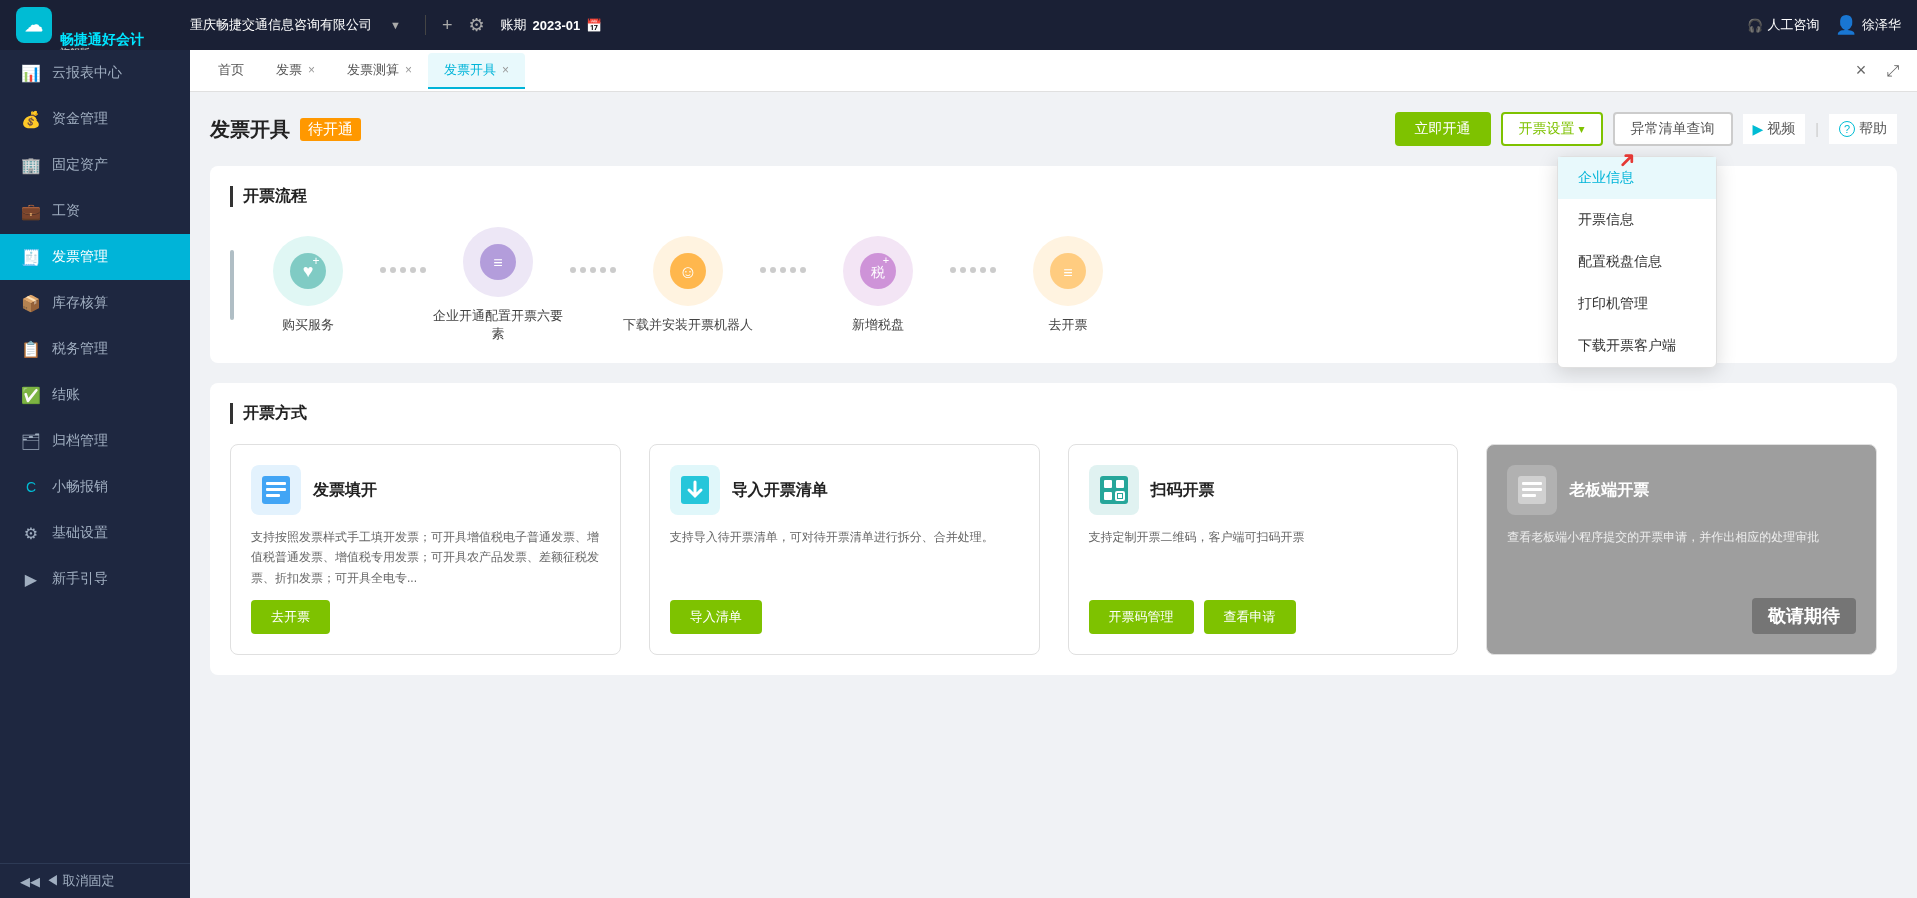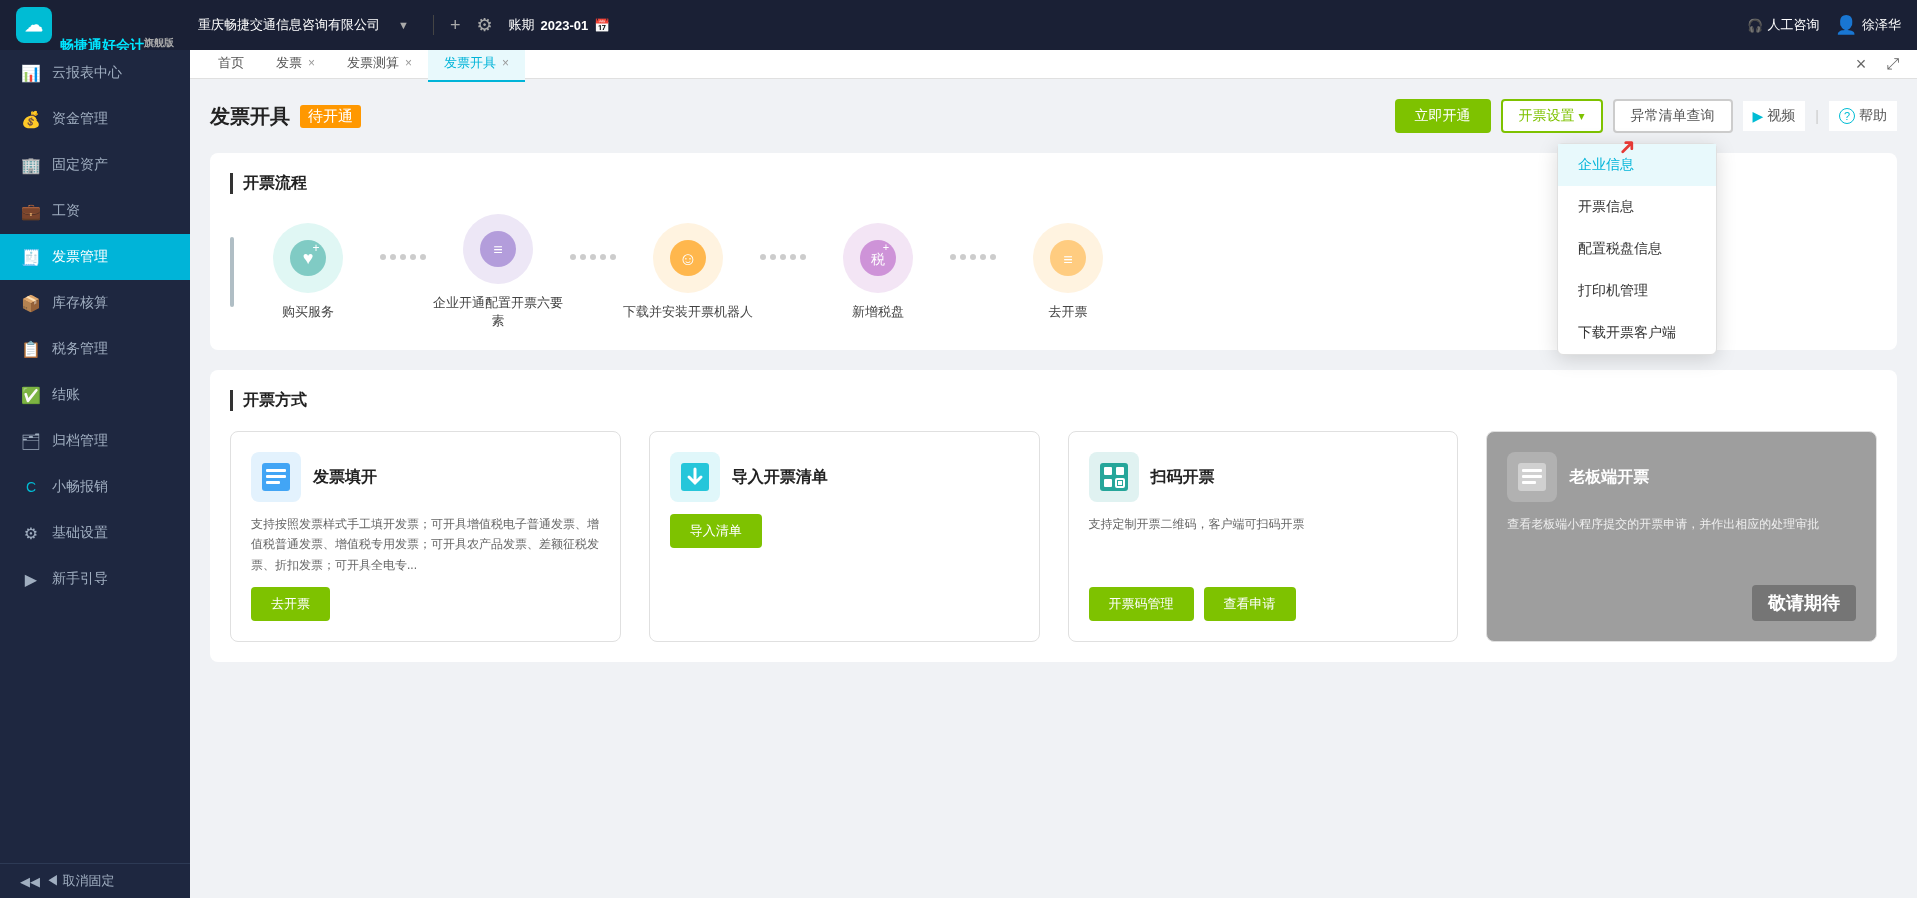--- a/index.html
+++ b/index.html
@@ -4,27 +4,27 @@
   <style>
     * { box-sizing: border-box; margin: 0; padding: 0; }
     body { font-family: 'Microsoft YaHei', Arial, sans-serif; font-size: 14px; background: #f0f2f5; overflow: hidden; width: 1917px; height: 898px; }
 
     
     .app-container { display: flex; flex-direction: column; height: 898px; width: 1917px; }
     .top-bar { height: 50px; background: #1a2035; display: flex; align-items: center; padding: 0 16px; gap: 16px; flex-shrink: 0; }
     .main-layout { display: flex; flex: 1; overflow: hidden; }
     .sidebar { width: 190px; background: #1e2740; flex-shrink: 0; display: flex; flex-direction: column; position: relative; }
     .content-area { flex: 1; display: flex; flex-direction: column; background: #f0f2f5; overflow: hidden; }
-    .tab-bar { height: 29px; background: #fff; display: flex; align-items: center; padding: 12px 12px; border-bottom: 1px solid #e0e0e0; flex-shrink: 0; }
+    .tab-bar { height: 42px; background: #fff; display: flex; align-items: center; padding: 12px 12px; border-bottom: 1px solid #e0e0e0; flex-shrink: 0; }
     .page-content { flex: 1; overflow-y: auto; padding: 20px; position: relative; }
 
     
     .logo-area { display: flex; align-items: center; gap: 8px; color: #fff; font-size: 15px; font-weight: bold; min-width: 150px; }
     .logo-icon { width: 36px; height: 36px; background: #00bcd4; border-radius: 8px; display: flex; align-items: center; justify-content: center; color: #fff; font-size: 18px; }
-    .logo-text { display: flex; flex-direction: row; line-height: 1.2; margin-top: 40px; }
+    .logo-text { display: flex; flex-direction: column; line-height: 1.2; margin-top: 40px; }
     .logo-title { color: #00e5ff; font-size: 14px; font-weight: bold; }
     .logo-sub { color: #aaa; font-size: 10px; }
     .company-selector { display: flex; align-items: center; gap: 18px; color: #fff; font-size: 13px; cursor: pointer; padding: 4px 8px; border-radius: 4px; }
     .top-divider { width: 1px; height: 20px; background: #444; }
     .period-info { display: flex; align-items: center; gap: 6px; color: #fff; font-size: 13px; }
     .top-right { margin-left: auto; display: flex; align-items: center; gap: 16px; color: #fff; font-size: 13px; }
     .top-right-item { display: flex; align-items: center; gap: 4px; cursor: pointer; }
 
     
     .sidebar-item { display: flex; align-items: center; gap: 10px; padding: 12px 20px; color: #a0aec0; cursor: pointer; transition: background 0.2s; font-size: 14px; }
@@ -384,20 +384,21 @@
             <div class="method-card">
               <div class="method-card-header">
                 <div class="method-icon icon-cyan" style="background:#e0f7fa;font-size:26px;">
                   <svg width="36" height="36" viewBox="0 0 36 36">
                       <rect x="4" y="4" width="28" height="28" rx="3" fill="#26c6da"></rect>
                       <path d="M18 10 L18 22 M12 18 L18 24 L24 18" stroke="white" stroke-width="3" fill="none" stroke-linecap="round"></path>
                     </svg>
                 </div>
                 <span class="method-card-title">导入开票清单</span>
               </div>
+              <div class="method-card-desc">支持导入待开票清单，可对待开票清单进行拆分、合并处理。</div>
               <button class="method-card-btn">导入清单</button>
             </div>
 
             <div class="method-card">
               <div class="method-card-header">
                 <div class="method-icon icon-teal" style="background:#e0f2f1;font-size:26px;">
                   <svg width="36" height="36" viewBox="0 0 36 36">
                       <rect x="4" y="4" width="28" height="28" rx="3" fill="#26a69a"></rect>
                       <rect x="8" y="8" width="8" height="8" rx="1" fill="white"></rect>
                       <rect x="20" y="8" width="8" height="8" rx="1" fill="white"></rect>

